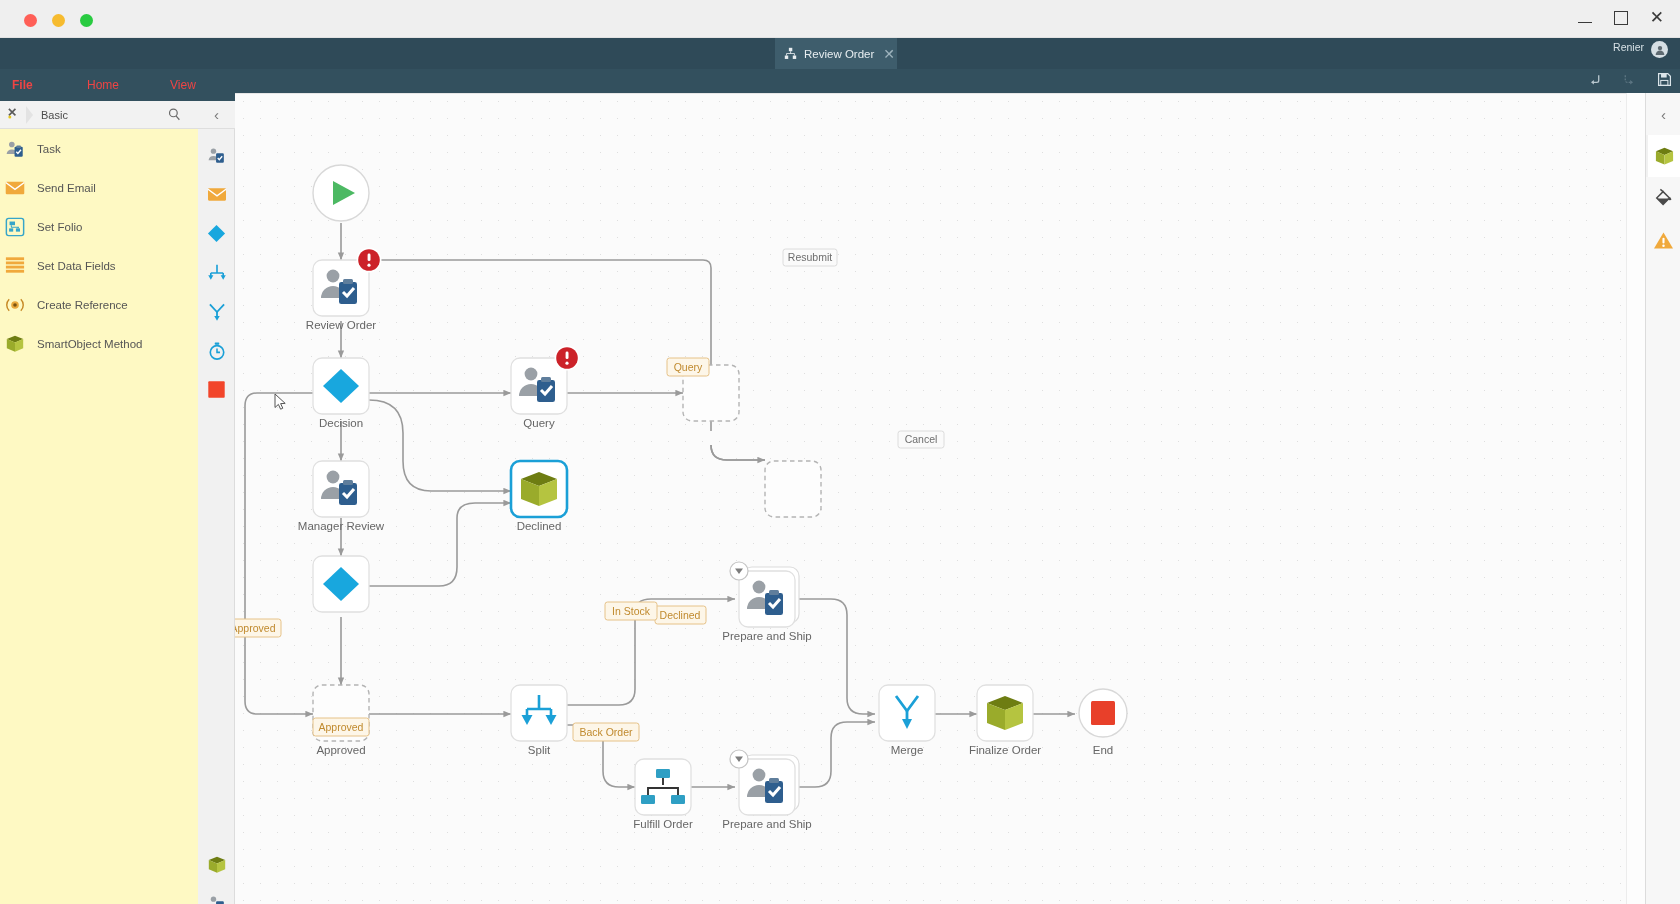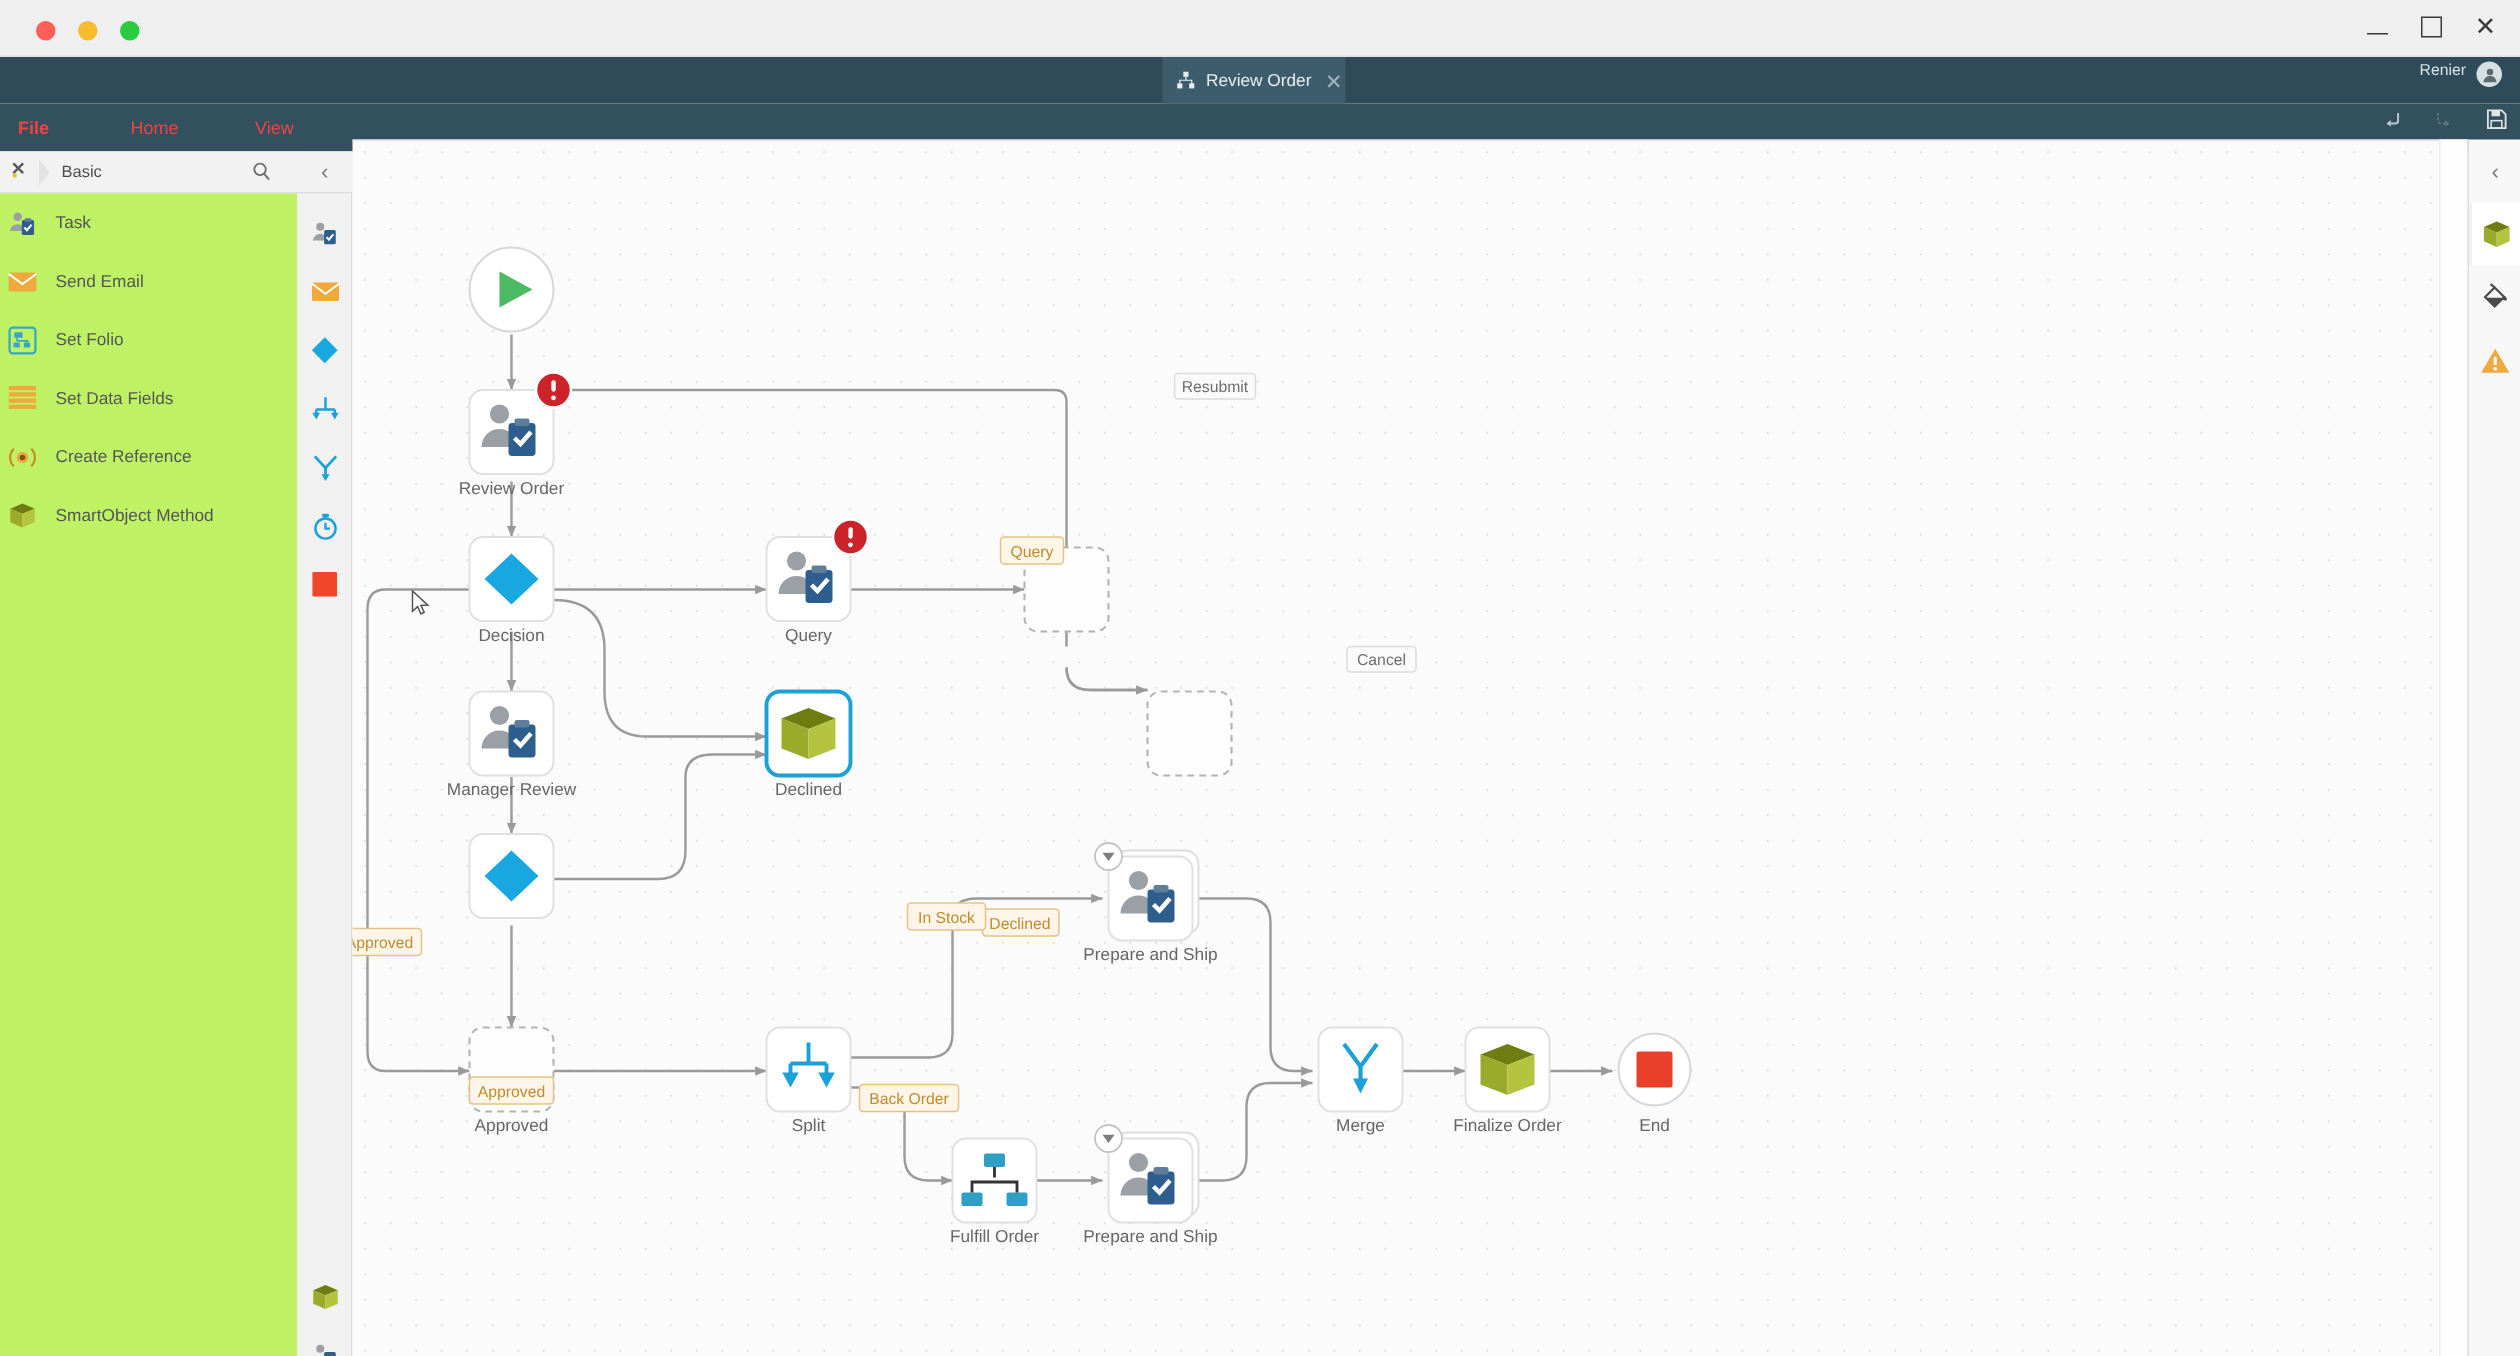--- a/index.html
+++ b/index.html
@@ -53,21 +53,21 @@
     display:flex; align-items:center; }
   .crumb-ico { margin-left:6px; width:17px; height:17px; display:flex;
     align-items:center; justify-content:center; }
   .crumb-chev { width:0;height:0;border-top:9px solid transparent;
      border-bottom:9px solid transparent;border-left:7px solid #e3e3e3;
      margin-left:3px; }
   .crumb-txt { font-size:11px; color:#4c4c4c; margin-left:8px; }
   .search-ico { position:absolute; right:16px; top:6px; }
 
   .palette { position:absolute; left:0; top:129px; width:198px; height:775px;
-    background:#bef264; overflow:hidden; }
+    background:#fef9c3; overflow:hidden; }
   .pal-row { height:39px; display:flex; align-items:center; padding-left:4px;
     gap:11px; }
   .pal-ico { width:22px; height:22px; display:flex; align-items:center;
     justify-content:center; flex:0 0 22px; }
   .pal-lbl { font-size:11.5px; color:#555; }
 
   
   .rail { position:absolute; left:198px; top:101px; width:37px; height:803px;
     background:#f1f1f1; border-right:1px solid #dcdcdc; }
   .rail-collapse { position:absolute; left:198px; top:101px; width:37px;

